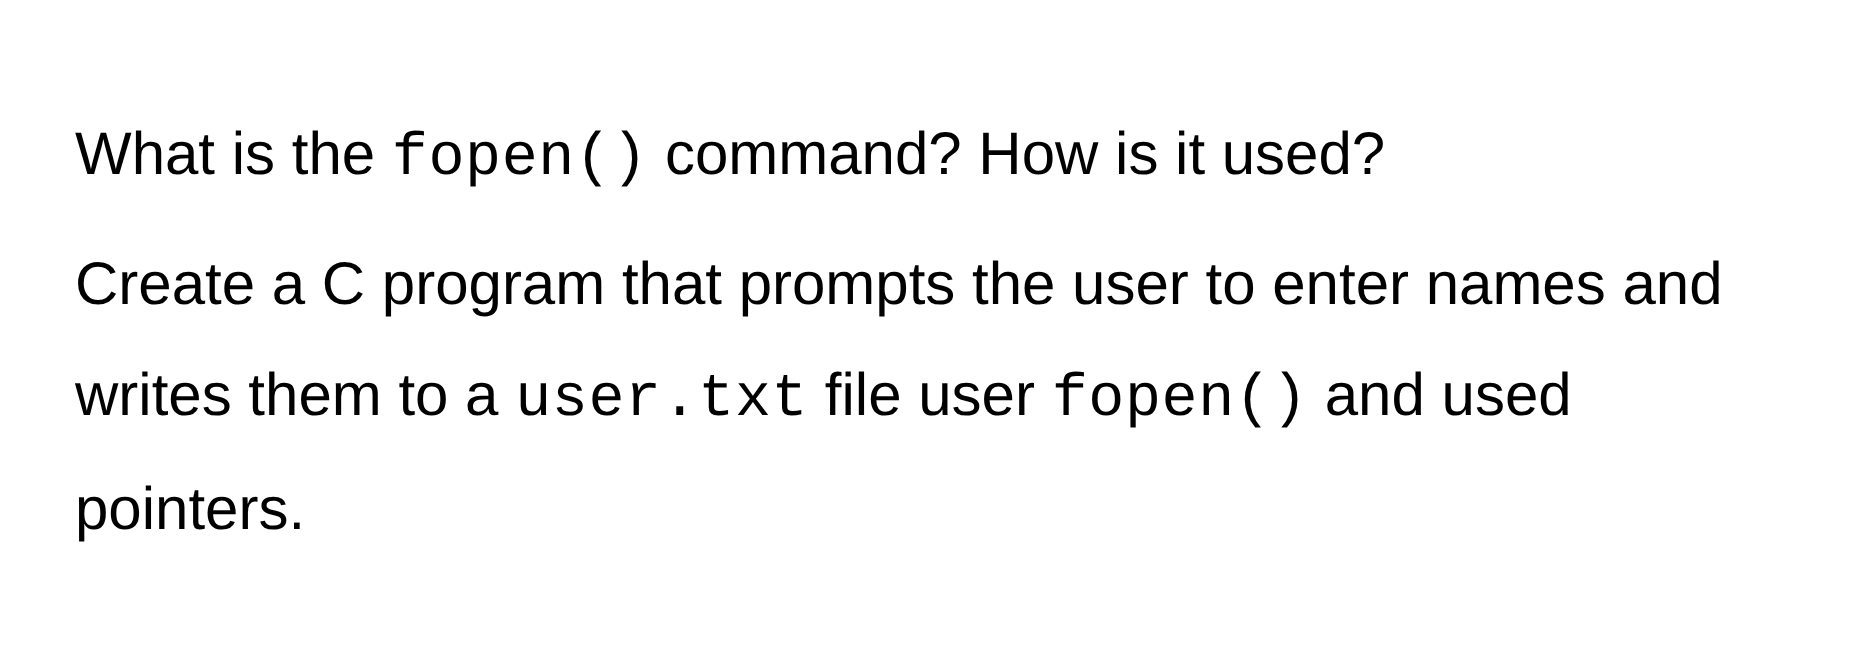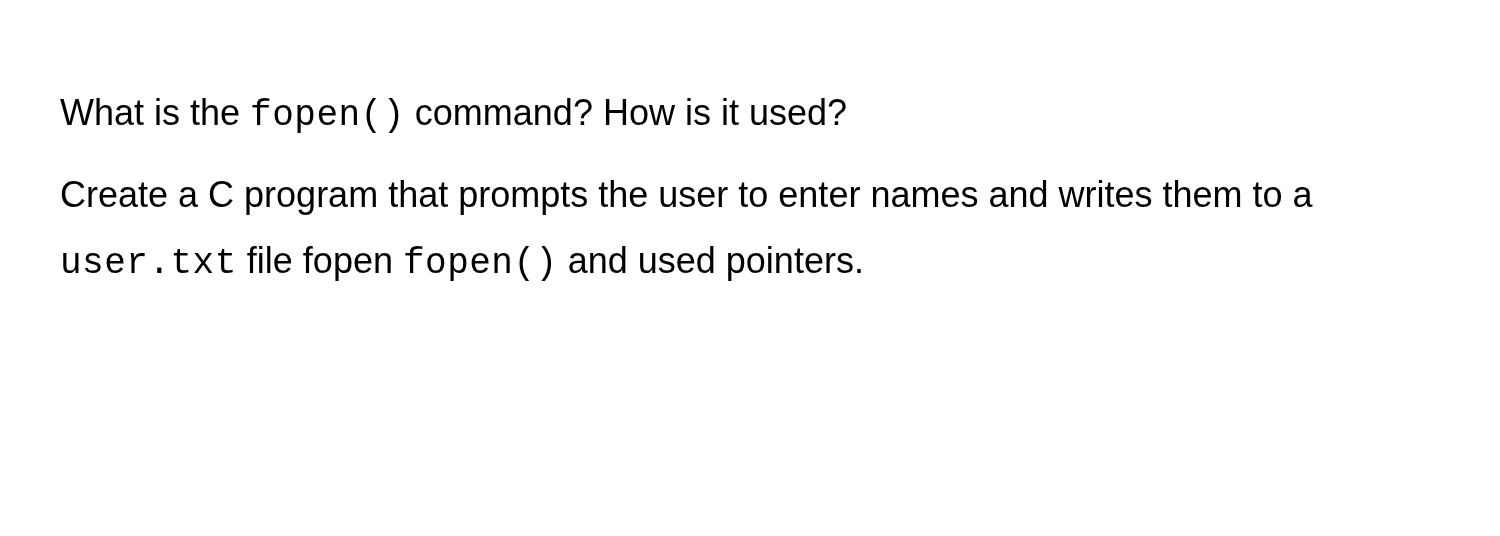--- a/index.html
+++ b/index.html
@@ -9,35 +9,35 @@
     }
     body {
       width: 1500px;
       height: 536px;
       background: #ffffff;
       font-family: -apple-system, BlinkMacSystemFont, "Segoe UI", Helvetica, Arial, sans-serif;
       color: #000000;
       padding: 80px 60px 60px 60px;
     }
     .content {
-      font-size: 36px;
+      font-size: 48px;
       line-height: 1.85;
       font-weight: 400;
     }
     .para1 {
       margin-bottom: 12px;
     }
     .code {
       font-family: "Courier New", Courier, monospace;
       letter-spacing: 0.5px;
     }
   </style>
 </head>
 <body>
 
 <div class="content">
   <p class="para1">
     <span>What is the </span><span class="code">fopen()</span><span> command? How is it used?</span>
   </p>
   <p class="para2">
-    <span>Create a C program that prompts the user to enter names and writes them to a </span><span class="code">user.txt</span><span> file fopen </span><span class="code">fopen()</span><span> and used pointers.</span>
+    <span>Create a C program that prompts the user to enter names and writes them to a </span><span class="code">user.txt</span><span> file user </span><span class="code">fopen()</span><span> and used pointers.</span>
   </p>
 </div>
 
 </body></html>

